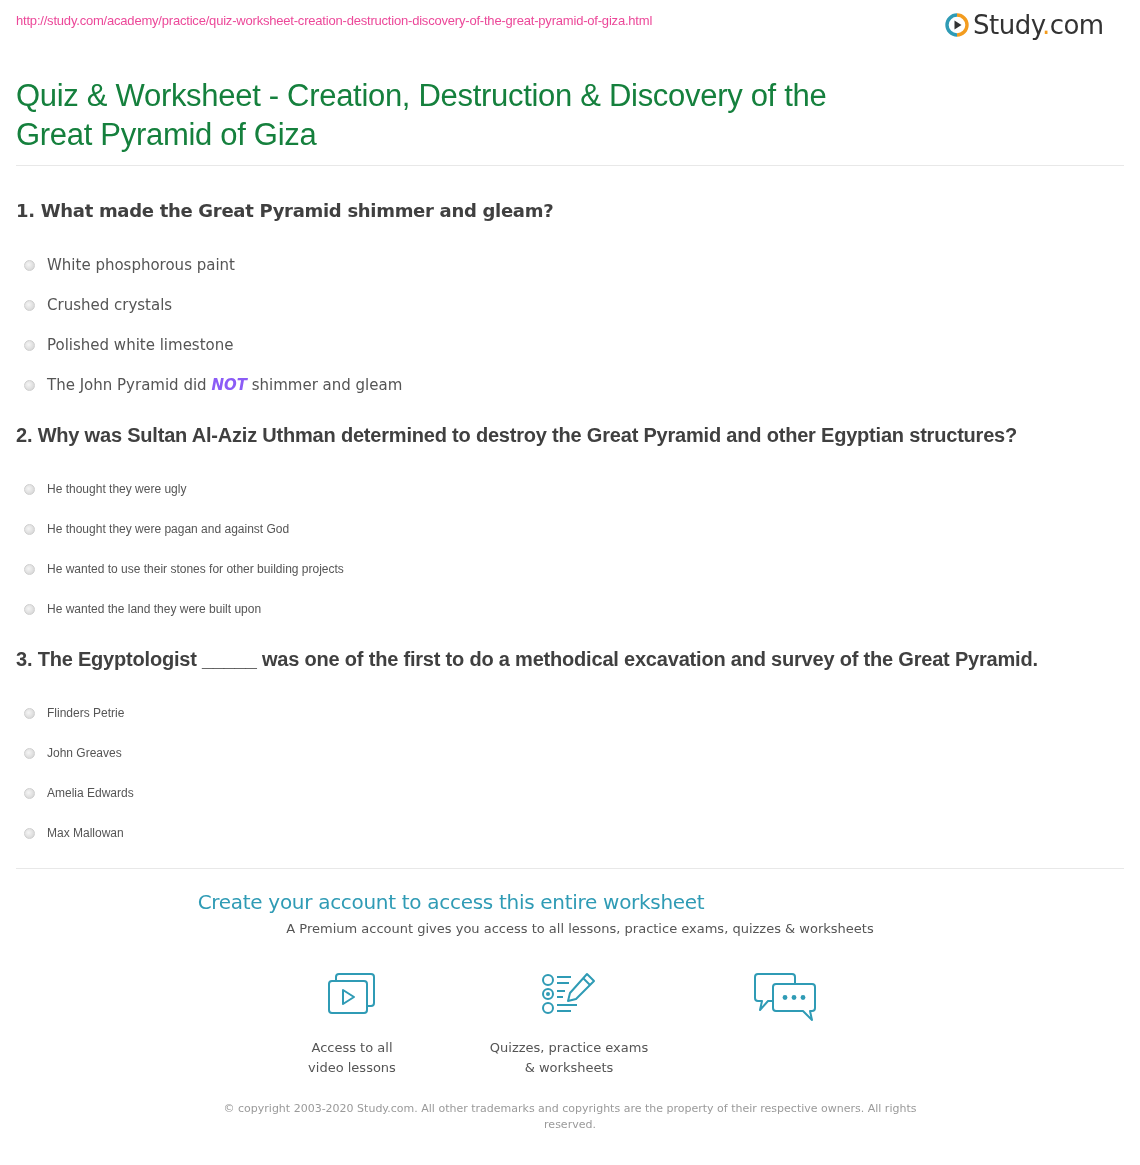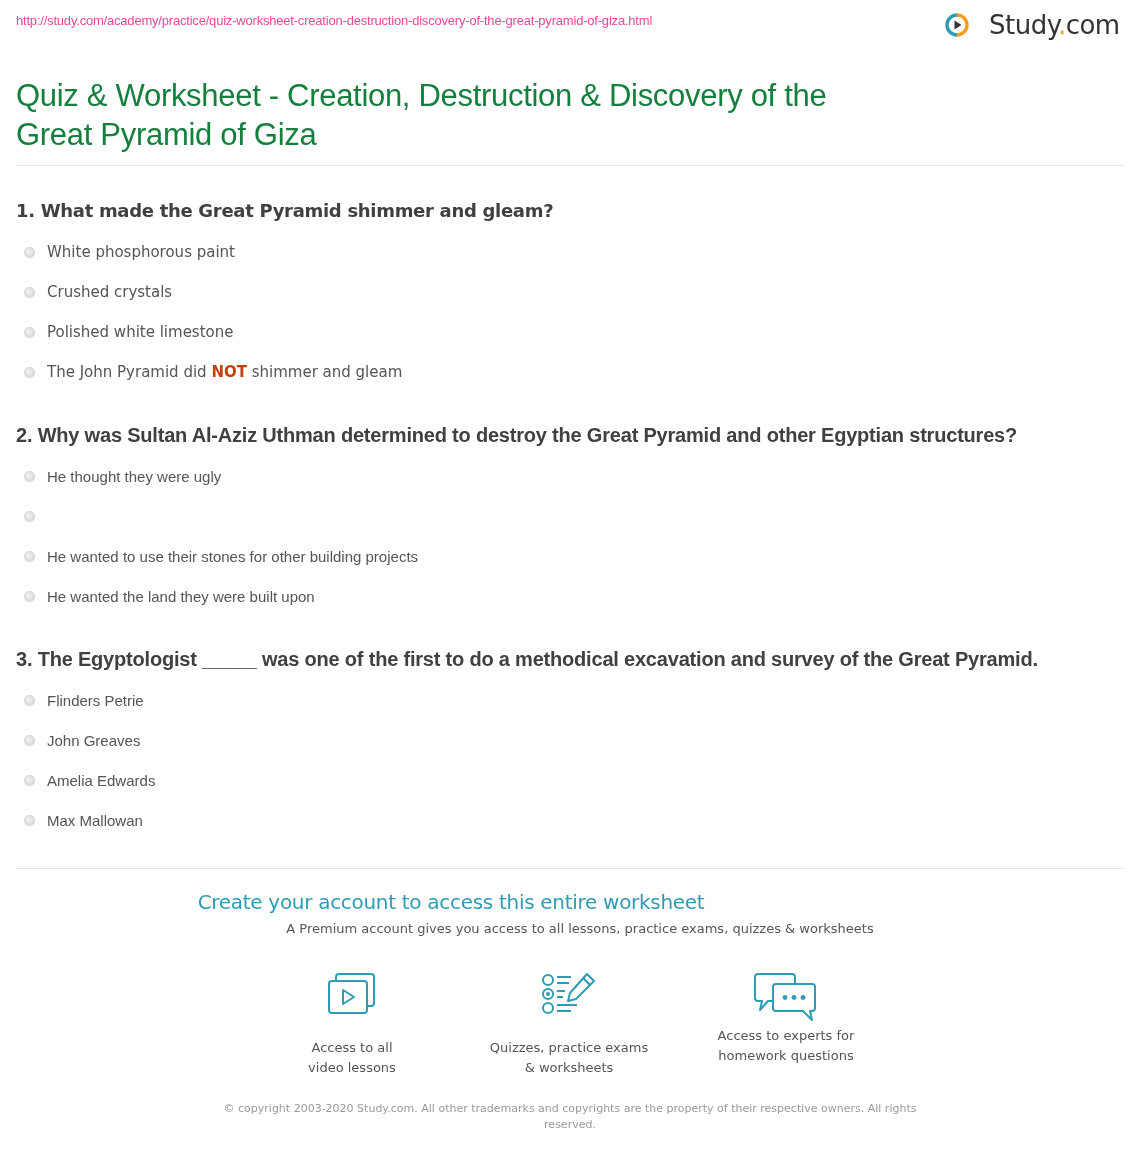--- a/index.html
+++ b/index.html
@@ -23,21 +23,20 @@
     color: #ec4899;
     letter-spacing: -0.2px;
   }
   .logo {
     position: absolute;
     left: 945px;
     top: 8px;
     display: flex;
     align-items: center;
     height: 34px;
-    gap: 16px;
   }
   .logo-mark { width: 24px; height: 24px; margin-right: 4px; }
   .logo-text {
     font-family: "DejaVu Sans", sans-serif;
     font-size: 26px;
     font-weight: normal;
     color: #333333;
     letter-spacing: -0.5px;
   }
   .logo-dot { color: #f39c1f; }
@@ -74,31 +73,32 @@
   .option {
     position: absolute;
     left: 24px;
     display: flex;
     align-items: center;
     height: 20px;
     font-family: "DejaVu Sans", sans-serif;
     font-size: 15px;
     color: #555555;
     white-space: nowrap;
-  }
-  .option.narrow { font-family: "Liberation Sans", sans-serif; font-size: 15px; }
+    margin-top: 13px;
+  }
+  .option.narrow { font-family: "Liberation Sans", sans-serif; font-size: 12px; }
   .radio {
     width: 11px; height: 11px;
     border-radius: 50%;
     border: 1px solid #cfcfcf;
     background: radial-gradient(circle at 40% 40%, #f5f5f5 0%, #d8d8d8 80%);
     margin-right: 12px;
     flex: 0 0 auto;
   }
-  .option strong { font-weight: bold; color: #c2410c; }
+  .option strong { font-weight: bold; color: #8b5cf6; font-style: italic; }
   .cta-title {
     position: absolute;
     left: 0; width: 902px;
     top: 890px;
     text-align: center;
     font-family: "DejaVu Sans", sans-serif;
     font-size: 20px;
     font-weight: normal;
     color: #2f9bb5;
     letter-spacing: -0.3px;
@@ -174,20 +174,21 @@
     <span><span>The John Pyramid did </span><strong>NOT</strong><span> shimmer and gleam</span></span>
   </label>
 
 <div class="question q-narrow" style="top:424px">2. Why was Sultan Al-Aziz Uthman determined to destroy the Great Pyramid and other Egyptian structures?</div>
 <label class="option narrow" style="top:466px">
     <span class="radio"></span>
     <span>He thought they were ugly</span>
   </label>
 <label class="option narrow" style="top:506px">
     <span class="radio"></span>
+    <span>He thought they were pagan and against God</span>
   </label>
 <label class="option narrow" style="top:546px">
     <span class="radio"></span>
     <span>He wanted to use their stones for other building projects</span>
   </label>
 <label class="option narrow" style="top:586px">
     <span class="radio"></span>
     <span>He wanted the land they were built upon</span>
   </label>
 
@@ -248,19 +249,15 @@
 </div>
 
 <div class="feature" style="left:686px">
   <svg width="64" height="50" viewBox="0 0 64 50">
     <path d="M4 2 H38 Q41 2 41 5 V26 Q41 29 38 29 H14 L6 38 L8 29 H4 Q1 29 1 26 V5 Q1 2 4 2 Z" fill="#fff" stroke="#2f9bb5" stroke-width="2" stroke-linejoin="round"></path>
     <path d="M22 12 H58 Q61 12 61 15 V36 Q61 39 58 39 H56 L58 48 L49 39 H22 Q19 39 19 36 V15 Q19 12 22 12 Z" fill="#fff" stroke="#2f9bb5" stroke-width="2" stroke-linejoin="round"></path>
     <circle cx="31" cy="25.5" r="2.4" fill="#2f9bb5"></circle>
     <circle cx="40" cy="25.5" r="2.4" fill="#2f9bb5"></circle>
     <circle cx="49" cy="25.5" r="2.4" fill="#2f9bb5"></circle>
   </svg>
-  <div class="feature-label" style="margin-top:4px">
-    <div>Access to experts for</div>
-    <div>homework questions</div>
-  </div>
 </div>
 
 <div class="copyright">© copyright 2003-2020 Study.com. All other trademarks and copyrights are the property of their respective owners. All rights reserved.</div>
 
 </body></html>

